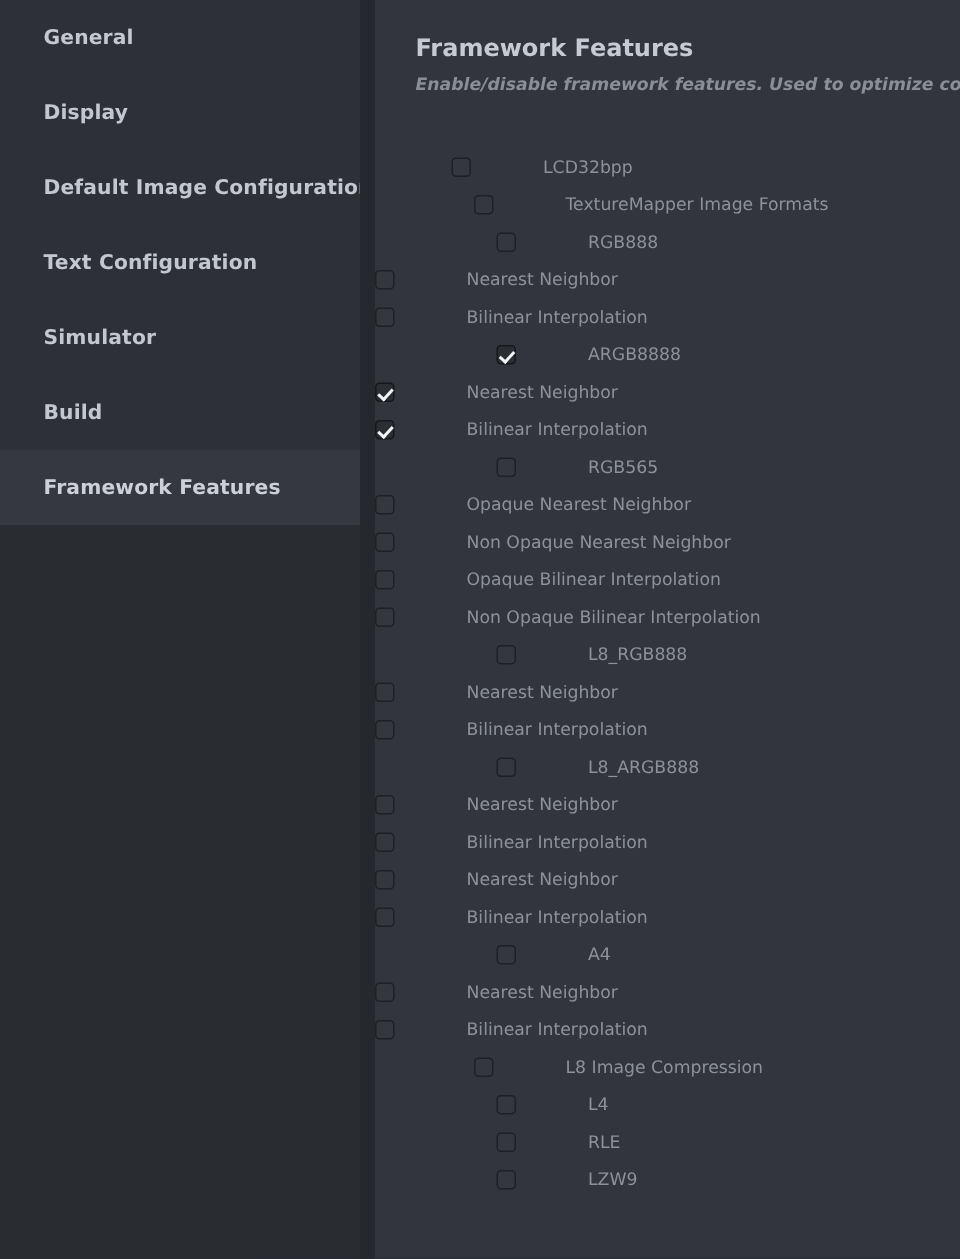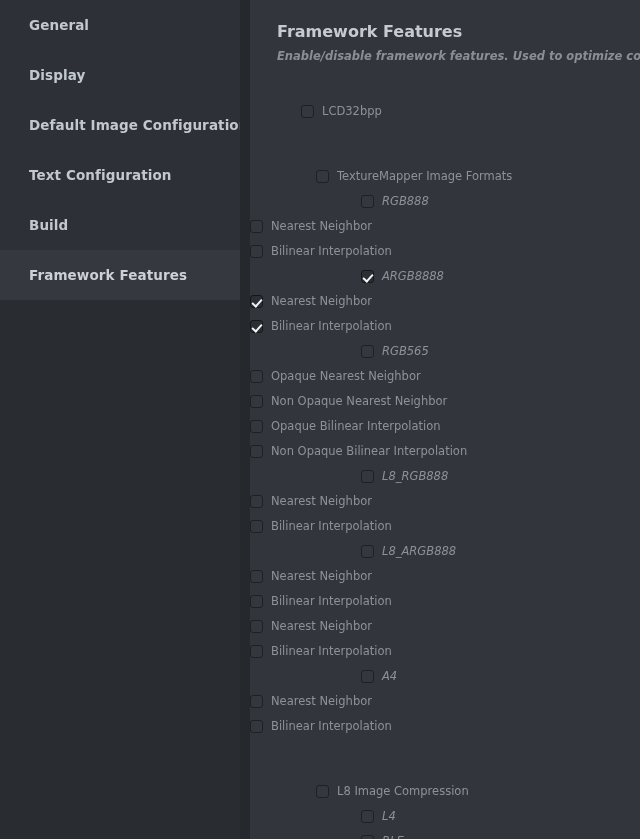--- a/index.html
+++ b/index.html
@@ -95,20 +95,21 @@
     position: absolute;
     left: 0; top: 99px;
     width: 390px;
   }
   .tree-row {
     position: relative;
     height: 25px;
     display: flex;
     align-items: center;
     white-space: nowrap;
+    gap: 40px;
   }
   .tree-row .cb {
     position: relative;
     flex: 0 0 auto;
     width: 13px; height: 13px;
     border-radius: 3px;
     background: #34383e;
     border: 1.4px solid #1d2024;
     margin-right: 8px;
   }
@@ -124,42 +125,45 @@
     border: solid #f2f4f6;
     border-width: 0 2px 2px 0;
     transform: rotate(42deg);
   }
   .tree-label {
     font-size: 11.5px;
     color: #8d9299;
     line-height: 13px;
   }
   .lvl0 { padding-left: 51px; }
-  .lvl1 { padding-left: 66px; margin-top: 40px; }
-  .lvl2 { padding-left: 111px; font-style: italic; }
+  .lvl1 { padding-left: 66px; }
+  .lvl2 { padding-left: 81px; }
   .lvl3 { }
 </style>
 </head>
 <body>
 
 <div id="app">
 
   <nav id="sidebar">
     <div id="sidebar-list">
         <div class="side-item">
           <span class="side-item-label">General</span>
         </div>
         <div class="side-item">
           <span class="side-item-label">Display</span>
         </div>
         <div class="side-item">
           <span class="side-item-label">Default Image Configuration</span>
         </div>
         <div class="side-item">
           <span class="side-item-label">Text Configuration</span>
+        </div>
+        <div class="side-item">
+          <span class="side-item-label">Simulator</span>
         </div>
         <div class="side-item">
           <span class="side-item-label">Build</span>
         </div>
         <div class="side-item selected">
           <span class="side-item-label">Framework Features</span>
         </div>
       </div>
   </nav>
 

